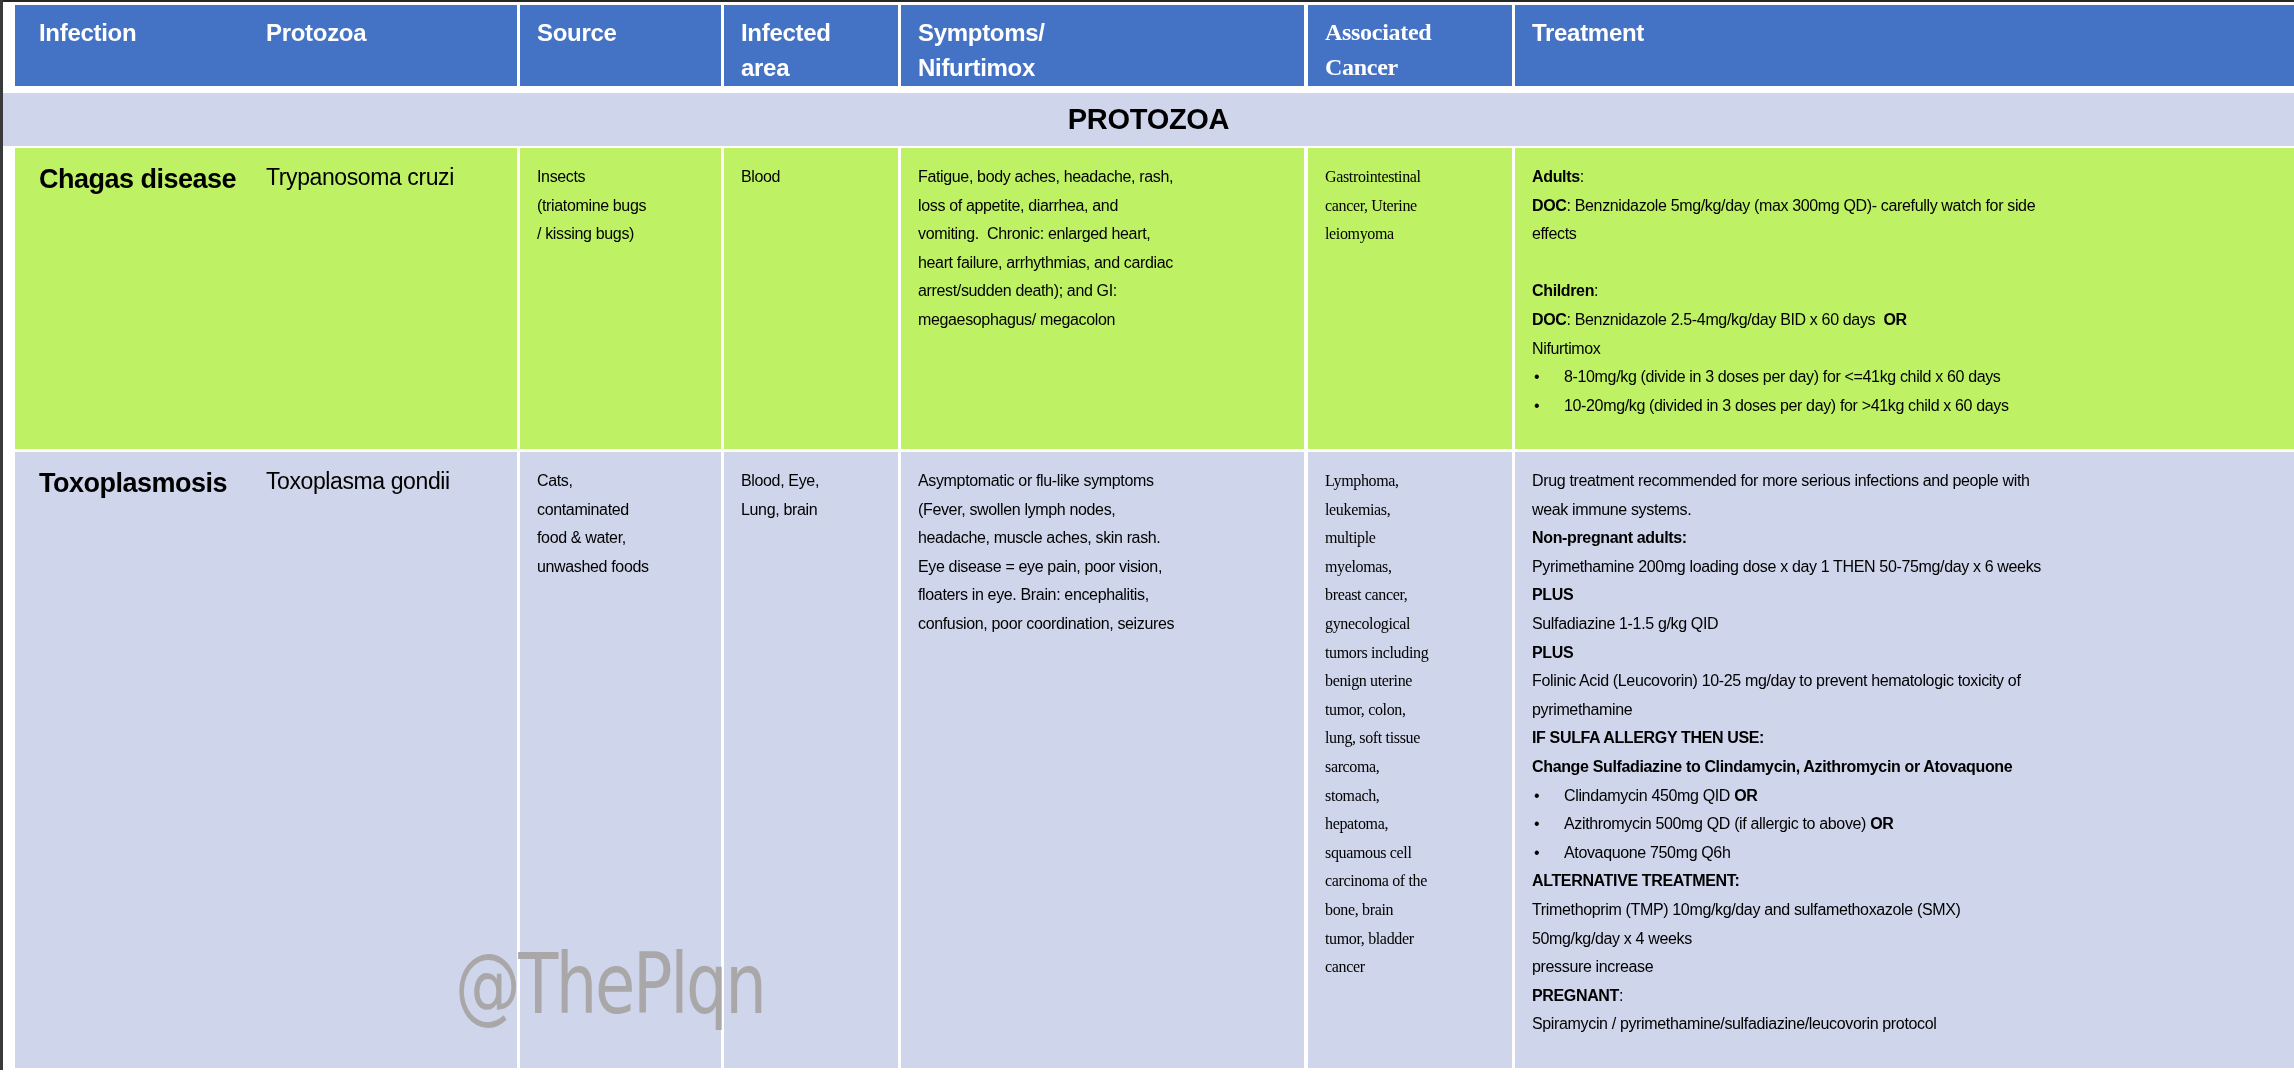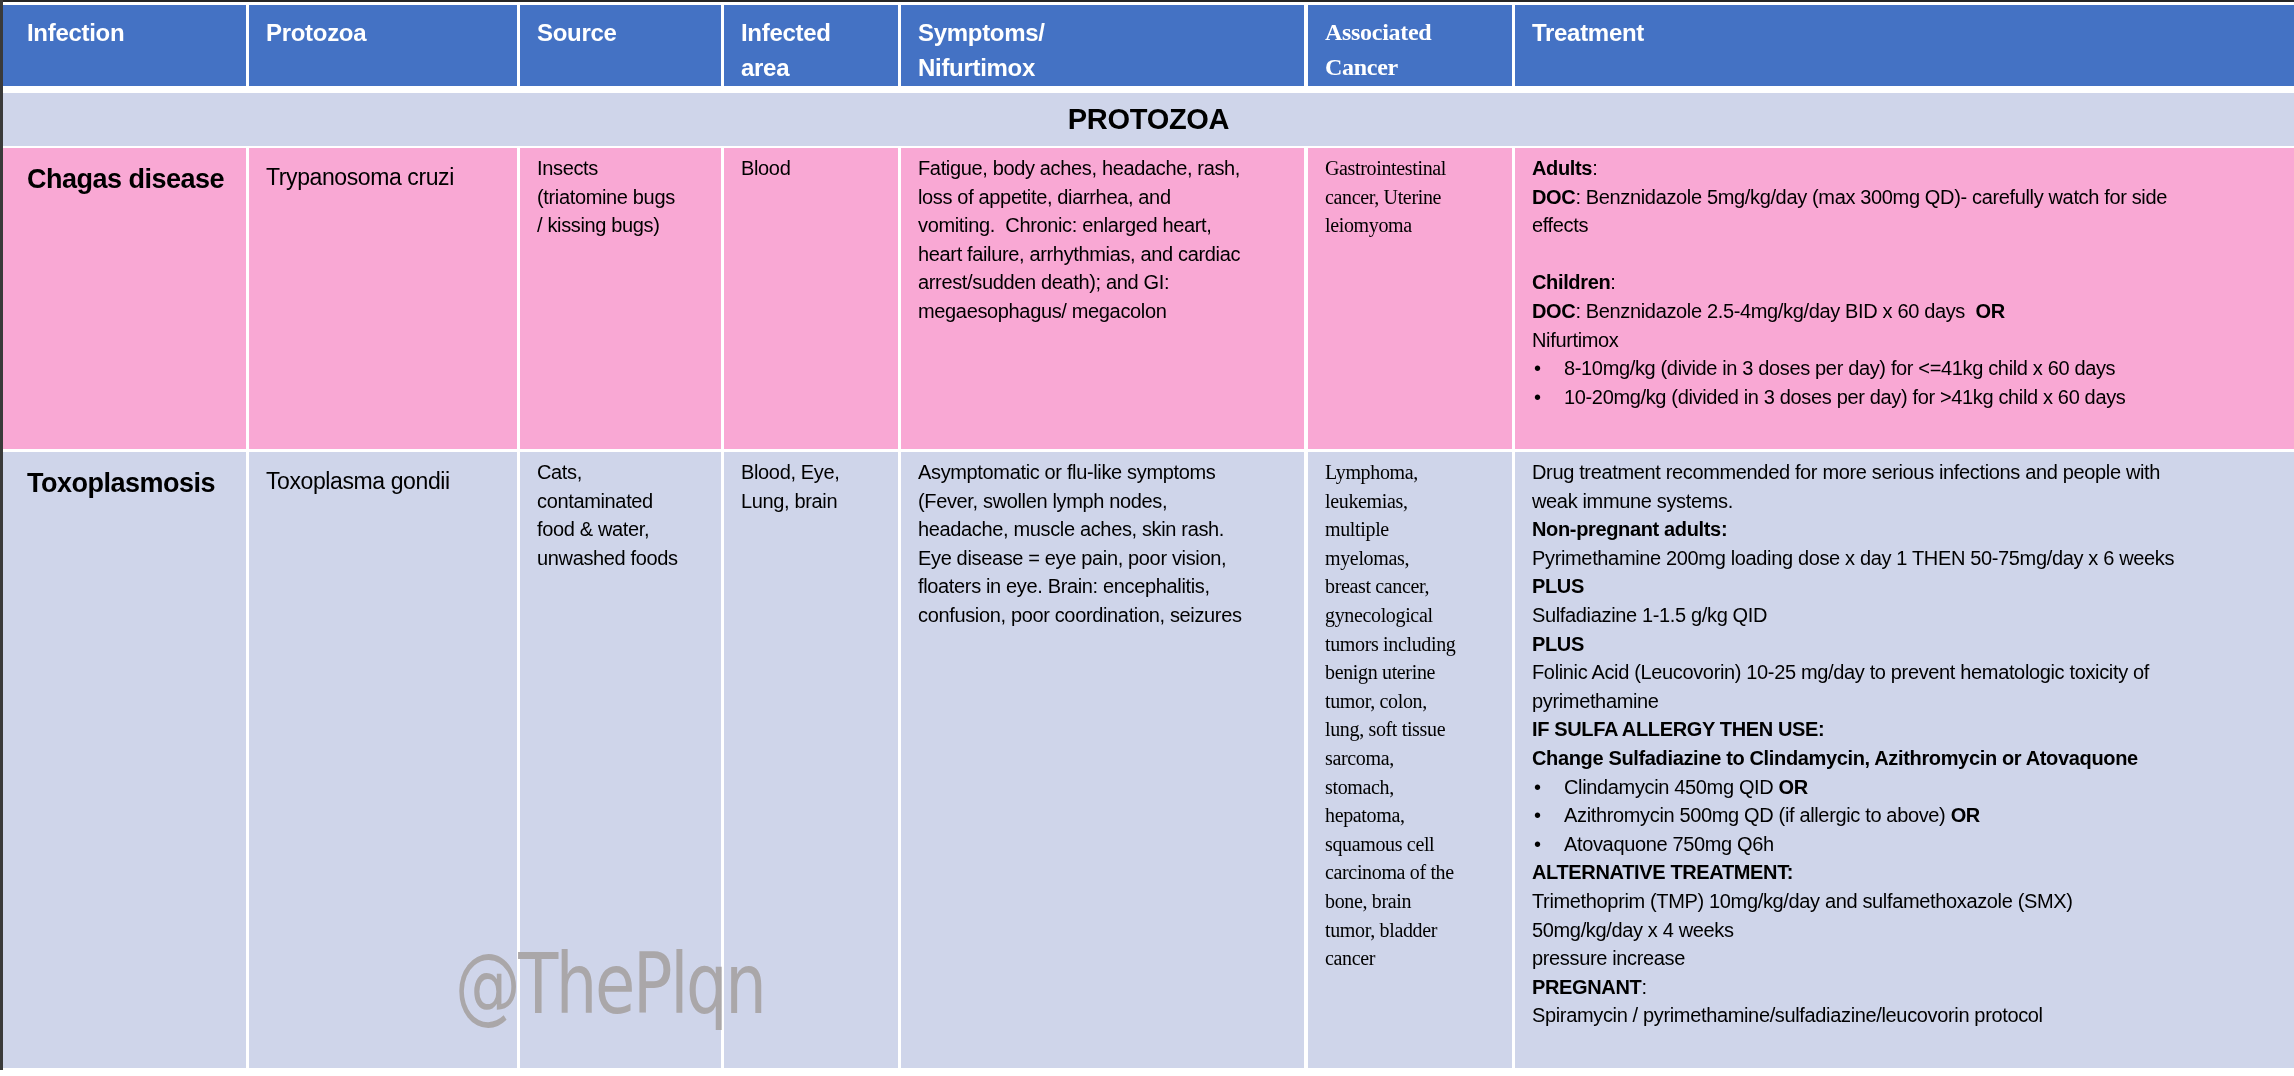--- a/index.html
+++ b/index.html
@@ -15,32 +15,32 @@
   .row { position: absolute; left: 0; width: 2291px; }
   .cell {
     position: absolute; top: 0; bottom: 0; box-sizing: border-box;
     padding: 0 10px 0 17px; overflow: hidden;
   }
   .hdr { top: 0; height: 81px; }
   .hdr .cell { background: #4472C4; color: #ffffff; font-weight: bold; font-size: 24px; line-height: 35px; padding-top: 10px; letter-spacing: -0.3px; }
   .band { top: 88px; height: 53px; background: #CFD5EA; }
   .band-title { position: absolute; left: 0; right: 0; top: 0; height: 53px; line-height: 53px; text-align: center; font-weight: bold; font-size: 29px; letter-spacing: -0.3px; }
   .r1 { top: 143px; height: 301px; }
-  .r1 .cell { background: #f9a8d4; }
+  .r1 .cell { background: #bef264; }
   .r2 { top: 447px; height: 616px; }
   .r2 .cell { background: #CFD5EA; }
-  .body .cell { padding-top: 6px; font-size: 20px; line-height: 28.6px; letter-spacing: -0.35px; }
+  .body .cell { padding-top: 15px; font-size: 16px; line-height: 28.6px; letter-spacing: -0.35px; }
   .body .cell.name { font-weight: bold; font-size: 27px; line-height: 34px; letter-spacing: -0.5px; padding-top: 14px; }
   .body .cell.protozoa { font-size: 23px; line-height: 30px; padding-top: 14px; letter-spacing: -0.4px; }
   .line { display: block; white-space: pre; min-height: 28.6px; }
   .bullet-line { padding-left: 32px; position: relative; }
   .bullet-line .dot { position: absolute; left: 2px; top: 0; }
   b { font-weight: bold; }
   
-  .c0 { left: 0; width: 243px; padding-left: 24px; }
+  .c0 { left: 12px; width: 243px; padding-left: 24px; }
   .c1 { left: 246px; width: 268px; }
   .c2 { left: 517px; width: 201px; }
   .c3 { left: 721px; width: 174px; }
   .c4 { left: 898px; width: 403px; }
   .c5 { left: 1305px; width: 204px; font-family: Liberation Serif, serif; }
   .c6 { left: 1512px; width: 779px; }
   .watermark {
     position: absolute; left: 455px; top: 942px;
     font-family: "DejaVu Sans", sans-serif; font-size: 84px; line-height: 1;
     color: #A9A5A6; opacity: 0.95; letter-spacing: -3px; pointer-events: none;

